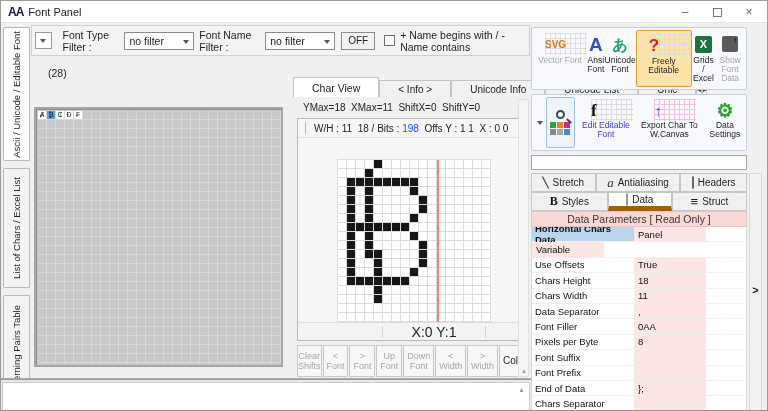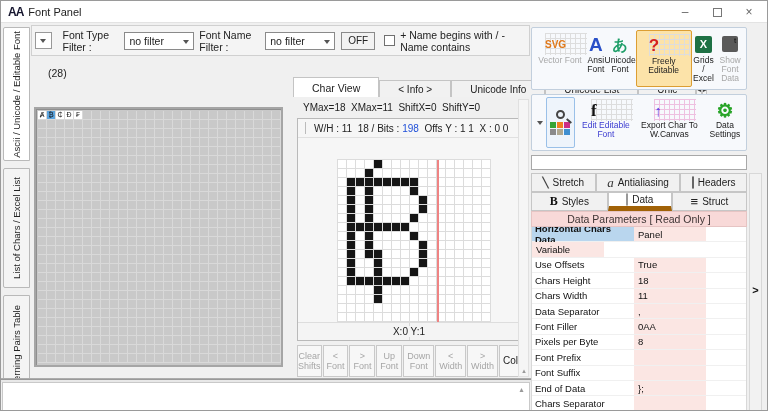--- a/index.html
+++ b/index.html
@@ -45,21 +45,21 @@
   .infoline{position:absolute;left:302px;top:101px;font-size:10px;color:#222;white-space:pre;}
   .editor{position:absolute;left:296px;top:117px;width:224px;height:223px;border:1px solid #b9b9b9;background:#f6f6f6;padding-left:20px;}
   .edhead{position:absolute;left:0;top:0;width:100%;height:19px;border-bottom:1px solid #e0e0e0;font-size:10px;color:#222;display:flex;align-items:center;padding-left:16px;white-space:pre;}
   .edhead .grip{position:absolute;left:7px;top:3px;width:1px;height:12px;background:#bbb;}
   .bits{color:#1f4fd8;}
   .bitmap{position:absolute;left:39px;top:40px;width:154px;height:163px;background:#fff;border-left:1px solid #dcdcdc;border-top:1px solid #dcdcdc;}
   .bgrid{position:absolute;left:0;top:0;display:grid;grid-template-columns:repeat(17,9px);grid-auto-rows:9px;}
   .bcell{border-right:1px solid #dcdcdc;border-bottom:1px solid #dcdcdc;background:#fff;}
   .bcell.on{background:#161616;}
   .redline{position:absolute;top:0;width:2px;height:162px;background:#ef8383;}
-  .edstatus{position:absolute;left:0;bottom:0;width:100%;height:18px;border-top:1px solid #ddd;background:#f4f4f4;font-size:10px;color:#222;display:flex;align-items:center;flex-direction:column;}
+  .edstatus{position:absolute;left:0;bottom:0;width:100%;height:18px;border-top:1px solid #ddd;background:#f4f4f4;font-size:14px;color:#222;display:flex;align-items:center;}
   .edstatus .sep{width:1px;height:12px;background:#d5d5d5;}
   .edstatus .sec1{width:84px;}
   .edstatus .sec2{width:102px;text-align:center;}
   .midbtns{position:absolute;left:296px;top:344px;width:226px;height:32px;display:flex;}
   .mbtn{flex:1 1 auto;border:1px solid #c9c9c9;background:#f7f7f7;margin-right:1px;font-size:9px;line-height:10px;color:#a6a6a6;display:flex;flex-direction:column;align-items:center;justify-content:center;text-align:center;}
   .mbtn.en{color:#222;font-size:10px;}
   
   .midscroll{position:absolute;left:517px;top:98px;width:11px;height:278px;background:#f5f5f5;border:1px solid #e0e0e0;}
   .midscroll .arr{position:absolute;left:1px;bottom:1px;width:8px;font-size:7px;color:#999;text-align:center;}
   
@@ -1453,26 +1453,26 @@
         <span class="dlabel">Font Filler</span>
         <span class="dvalue">0AA</span>
         <span class="dfill"></span>
       </div>
       <div class="drow">
         <span class="dlabel">Pixels per Byte</span>
         <span class="dvalue">8</span>
         <span class="dfill"></span>
       </div>
       <div class="drow">
-        <span class="dlabel">Font Prefix</span>
+        <span class="dlabel">Font Suffix</span>
         <span class="dvalue"></span>
         <span class="dfill"></span>
       </div>
       <div class="drow">
-        <span class="dlabel">Font Suffix</span>
+        <span class="dlabel">Font Prefix</span>
         <span class="dvalue"></span>
         <span class="dfill"></span>
       </div>
       <div class="drow">
         <span class="dlabel">End of Data</span>
         <span class="dvalue">};</span>
         <span class="dfill"></span>
       </div>
       <div class="drow">
         <span class="dlabel">Chars Separator</span>

